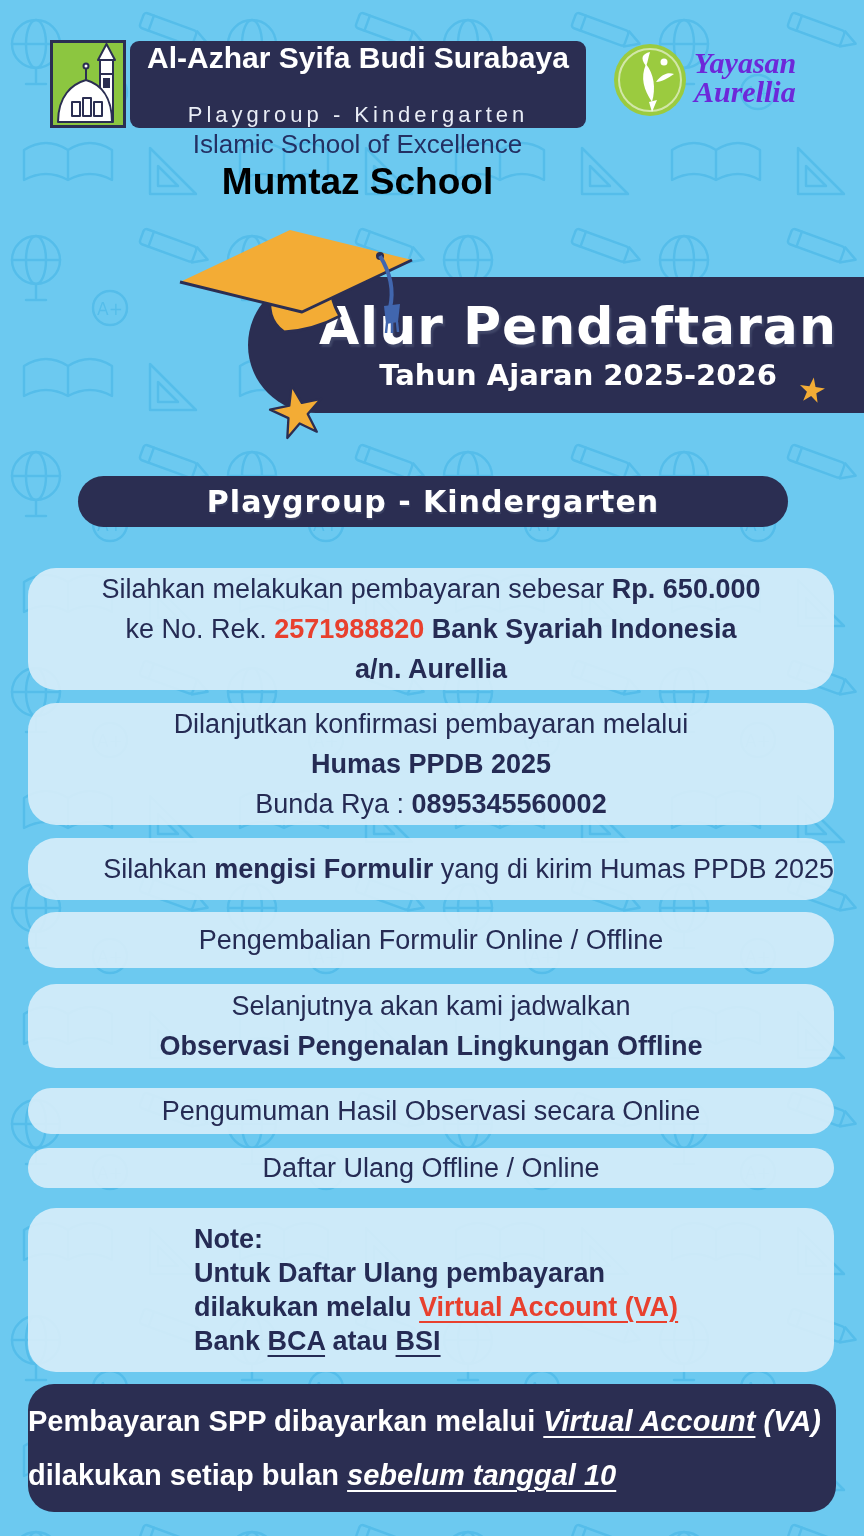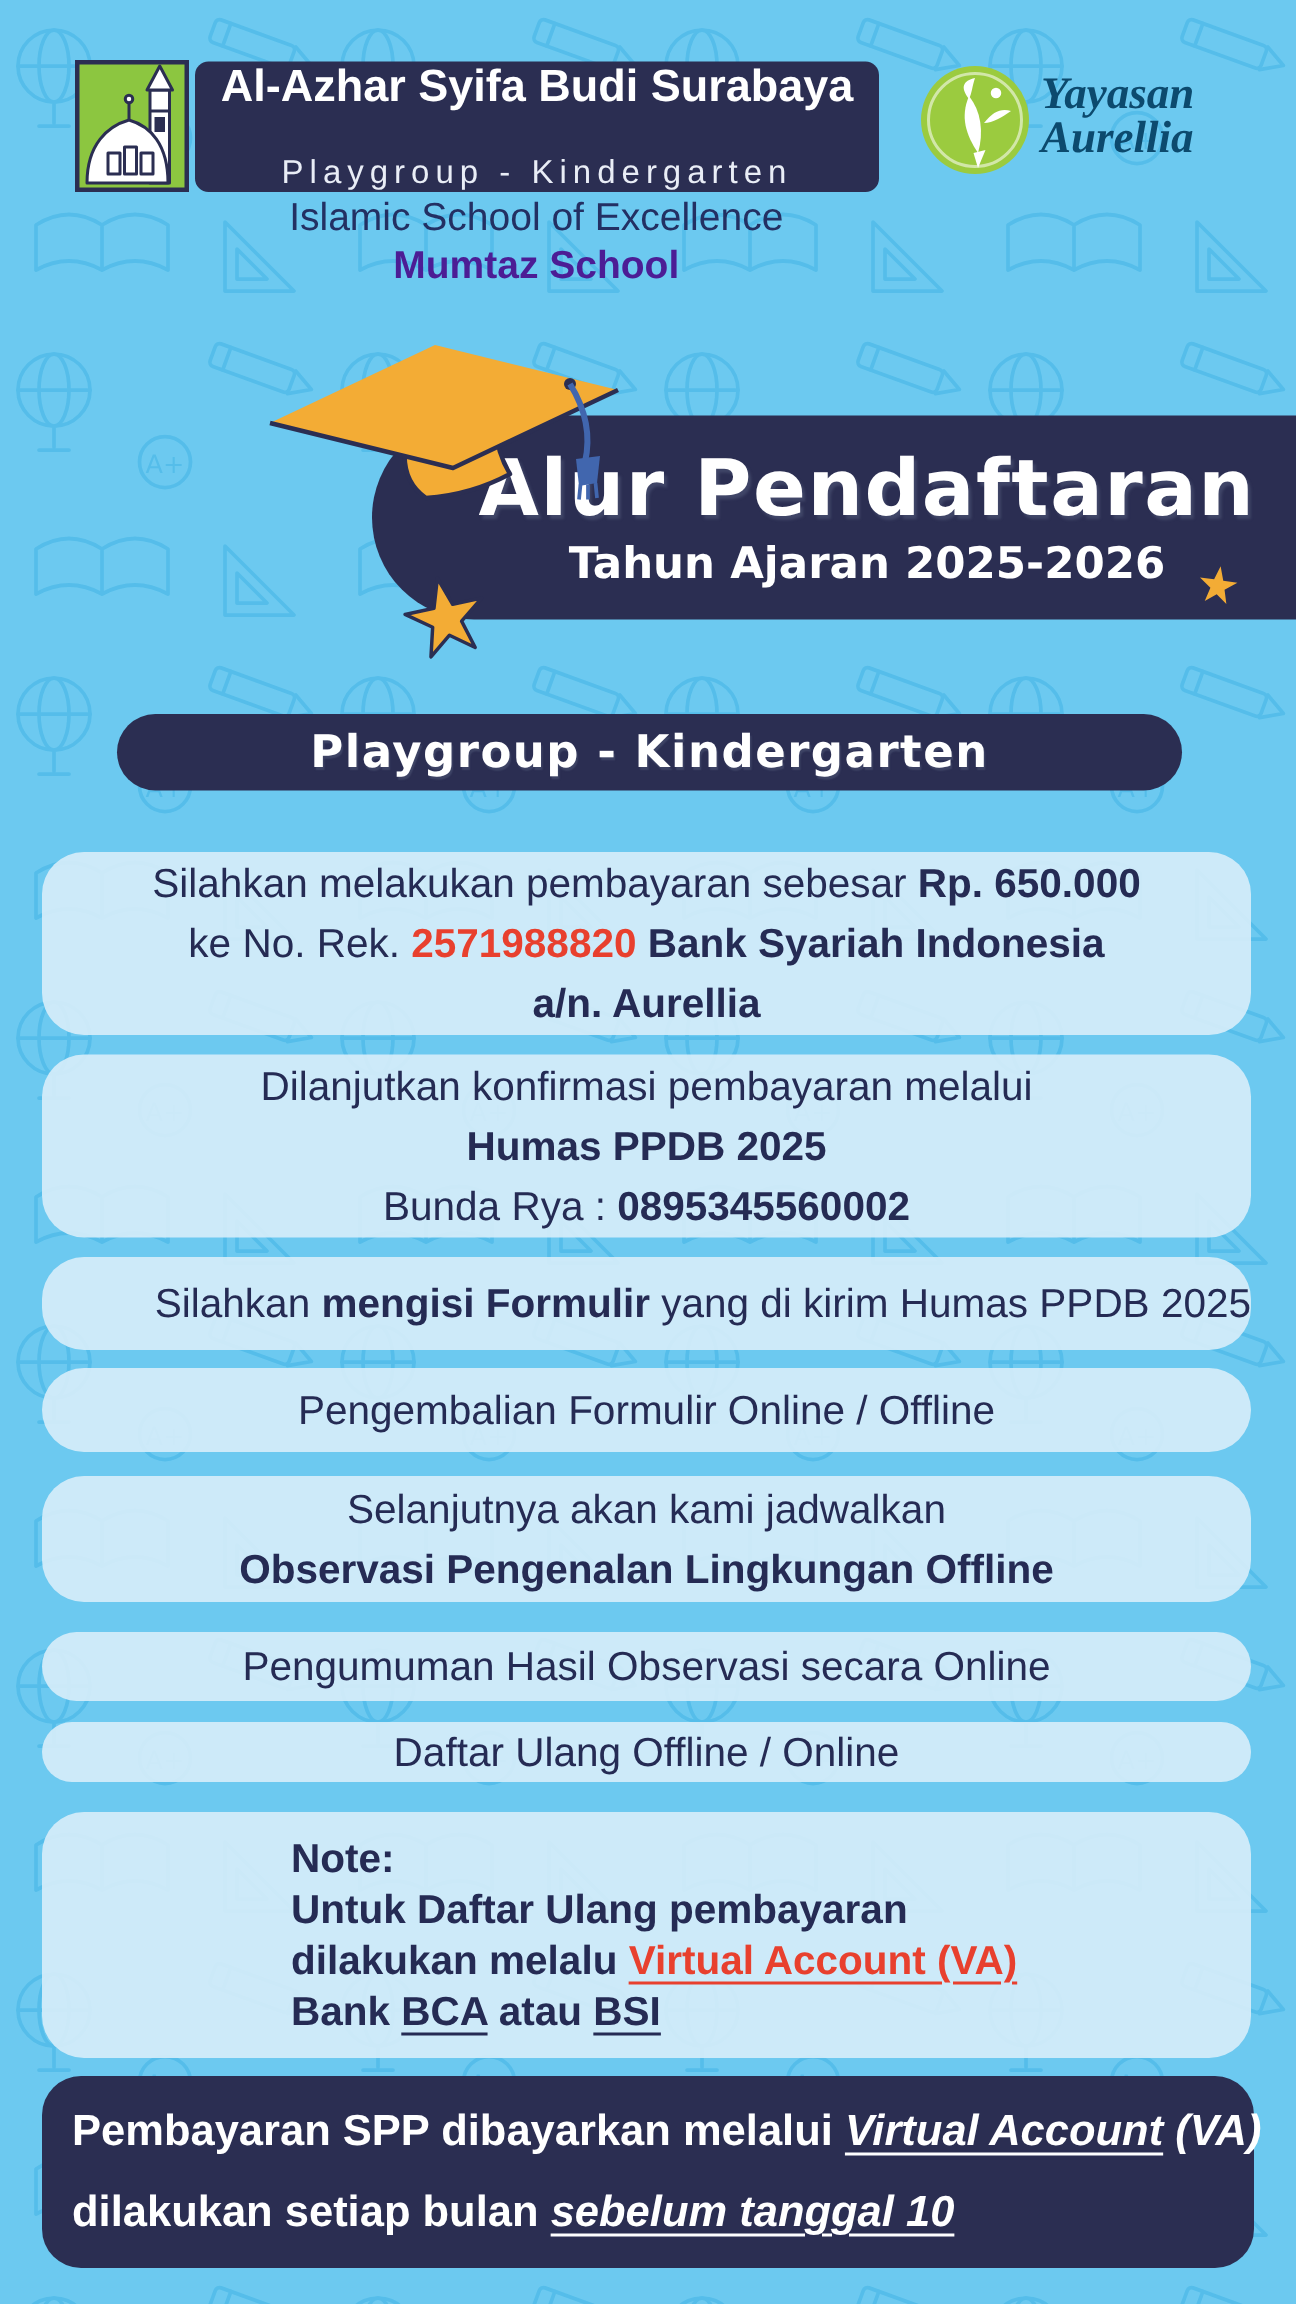--- a/index.html
+++ b/index.html
@@ -10,24 +10,24 @@
 
   
   .logo-school{left:50px;top:40px;width:76px;height:88px;}
   .name-box{left:130px;top:41px;width:456px;height:87px;background:#2b2e52;
             border-radius:9px;display:flex;flex-direction:column;justify-content:space-between;
             align-items:center;}
   .school-name{color:#ffffff;font-weight:bold;font-size:30px;line-height:34px;white-space:nowrap;}
   .school-sub{color:#e9edf6;font-size:22px;letter-spacing:4px;margin-top:3px;white-space:nowrap;}
   .aurellia-logo{left:612px;top:42px;width:76px;height:76px;}
   .aurellia-text{left:694px;top:48px;font-family:"Liberation Serif",serif;font-style:italic;
-                 font-weight:bold;font-size:30px;line-height:29px;color:#0c4a6e;}
+                 font-weight:bold;font-size:30px;line-height:29px;color:#6d28d9;}
   .tagline-block{left:95px;top:130px;width:525px;text-align:center;color:#233063;}
   .tagline{font-size:26px;line-height:28px;}
-  .brand{font-size:26px;font-weight:bold;margin-top:3px;color:#4c1d95;}
+  .brand{font-size:37px;font-weight:bold;margin-top:3px;color:#000000;}
 
   
   .banner{left:248px;top:277px;width:616px;height:136px;background:#2b2e52;
           border-radius:68px 0 0 68px;display:flex;flex-direction:column;justify-content:center;
           align-items:center;padding-left:44px;box-sizing:border-box;}
   .banner-title{color:#fff;font-weight:bold;font-size:52px;line-height:56px;letter-spacing:1px;
                 white-space:nowrap;text-shadow:2px 3px 2px rgba(90,100,130,.45);
                 font-family:"DejaVu Sans",sans-serif;}
   .banner-sub{color:#fff;font-weight:bold;font-size:29px;margin-top:4px;white-space:nowrap;
               font-family:"DejaVu Sans",sans-serif;}
@@ -59,21 +59,21 @@
   .c7{top:1148px;height:40px;}
 
   
   .note{top:1208px;height:164px;align-items:flex-start;padding-left:166px;text-align:center;
         font-weight:bold;}
   .note .cl{line-height:34px;}
 
   
   .footerbar{left:28px;top:1384px;width:808px;height:128px;background:#2b2e52;border-radius:26px;
              color:#fff;font-weight:bold;font-size:29px;display:flex;flex-direction:column;
-             justify-content:center;gap:22px;padding-left:20px;box-sizing:border-box;}
+             justify-content:center;gap:22px;box-sizing:border-box;}
   .fl{line-height:32px;white-space:nowrap;}
 </style>
 </head>
 <body>
 
 <div class="canvas">
 
   <svg class="bgsvg" width="864" height="1536">
     <defs>
       <pattern id="doodles" width="216" height="216" patternUnits="userSpaceOnUse">

